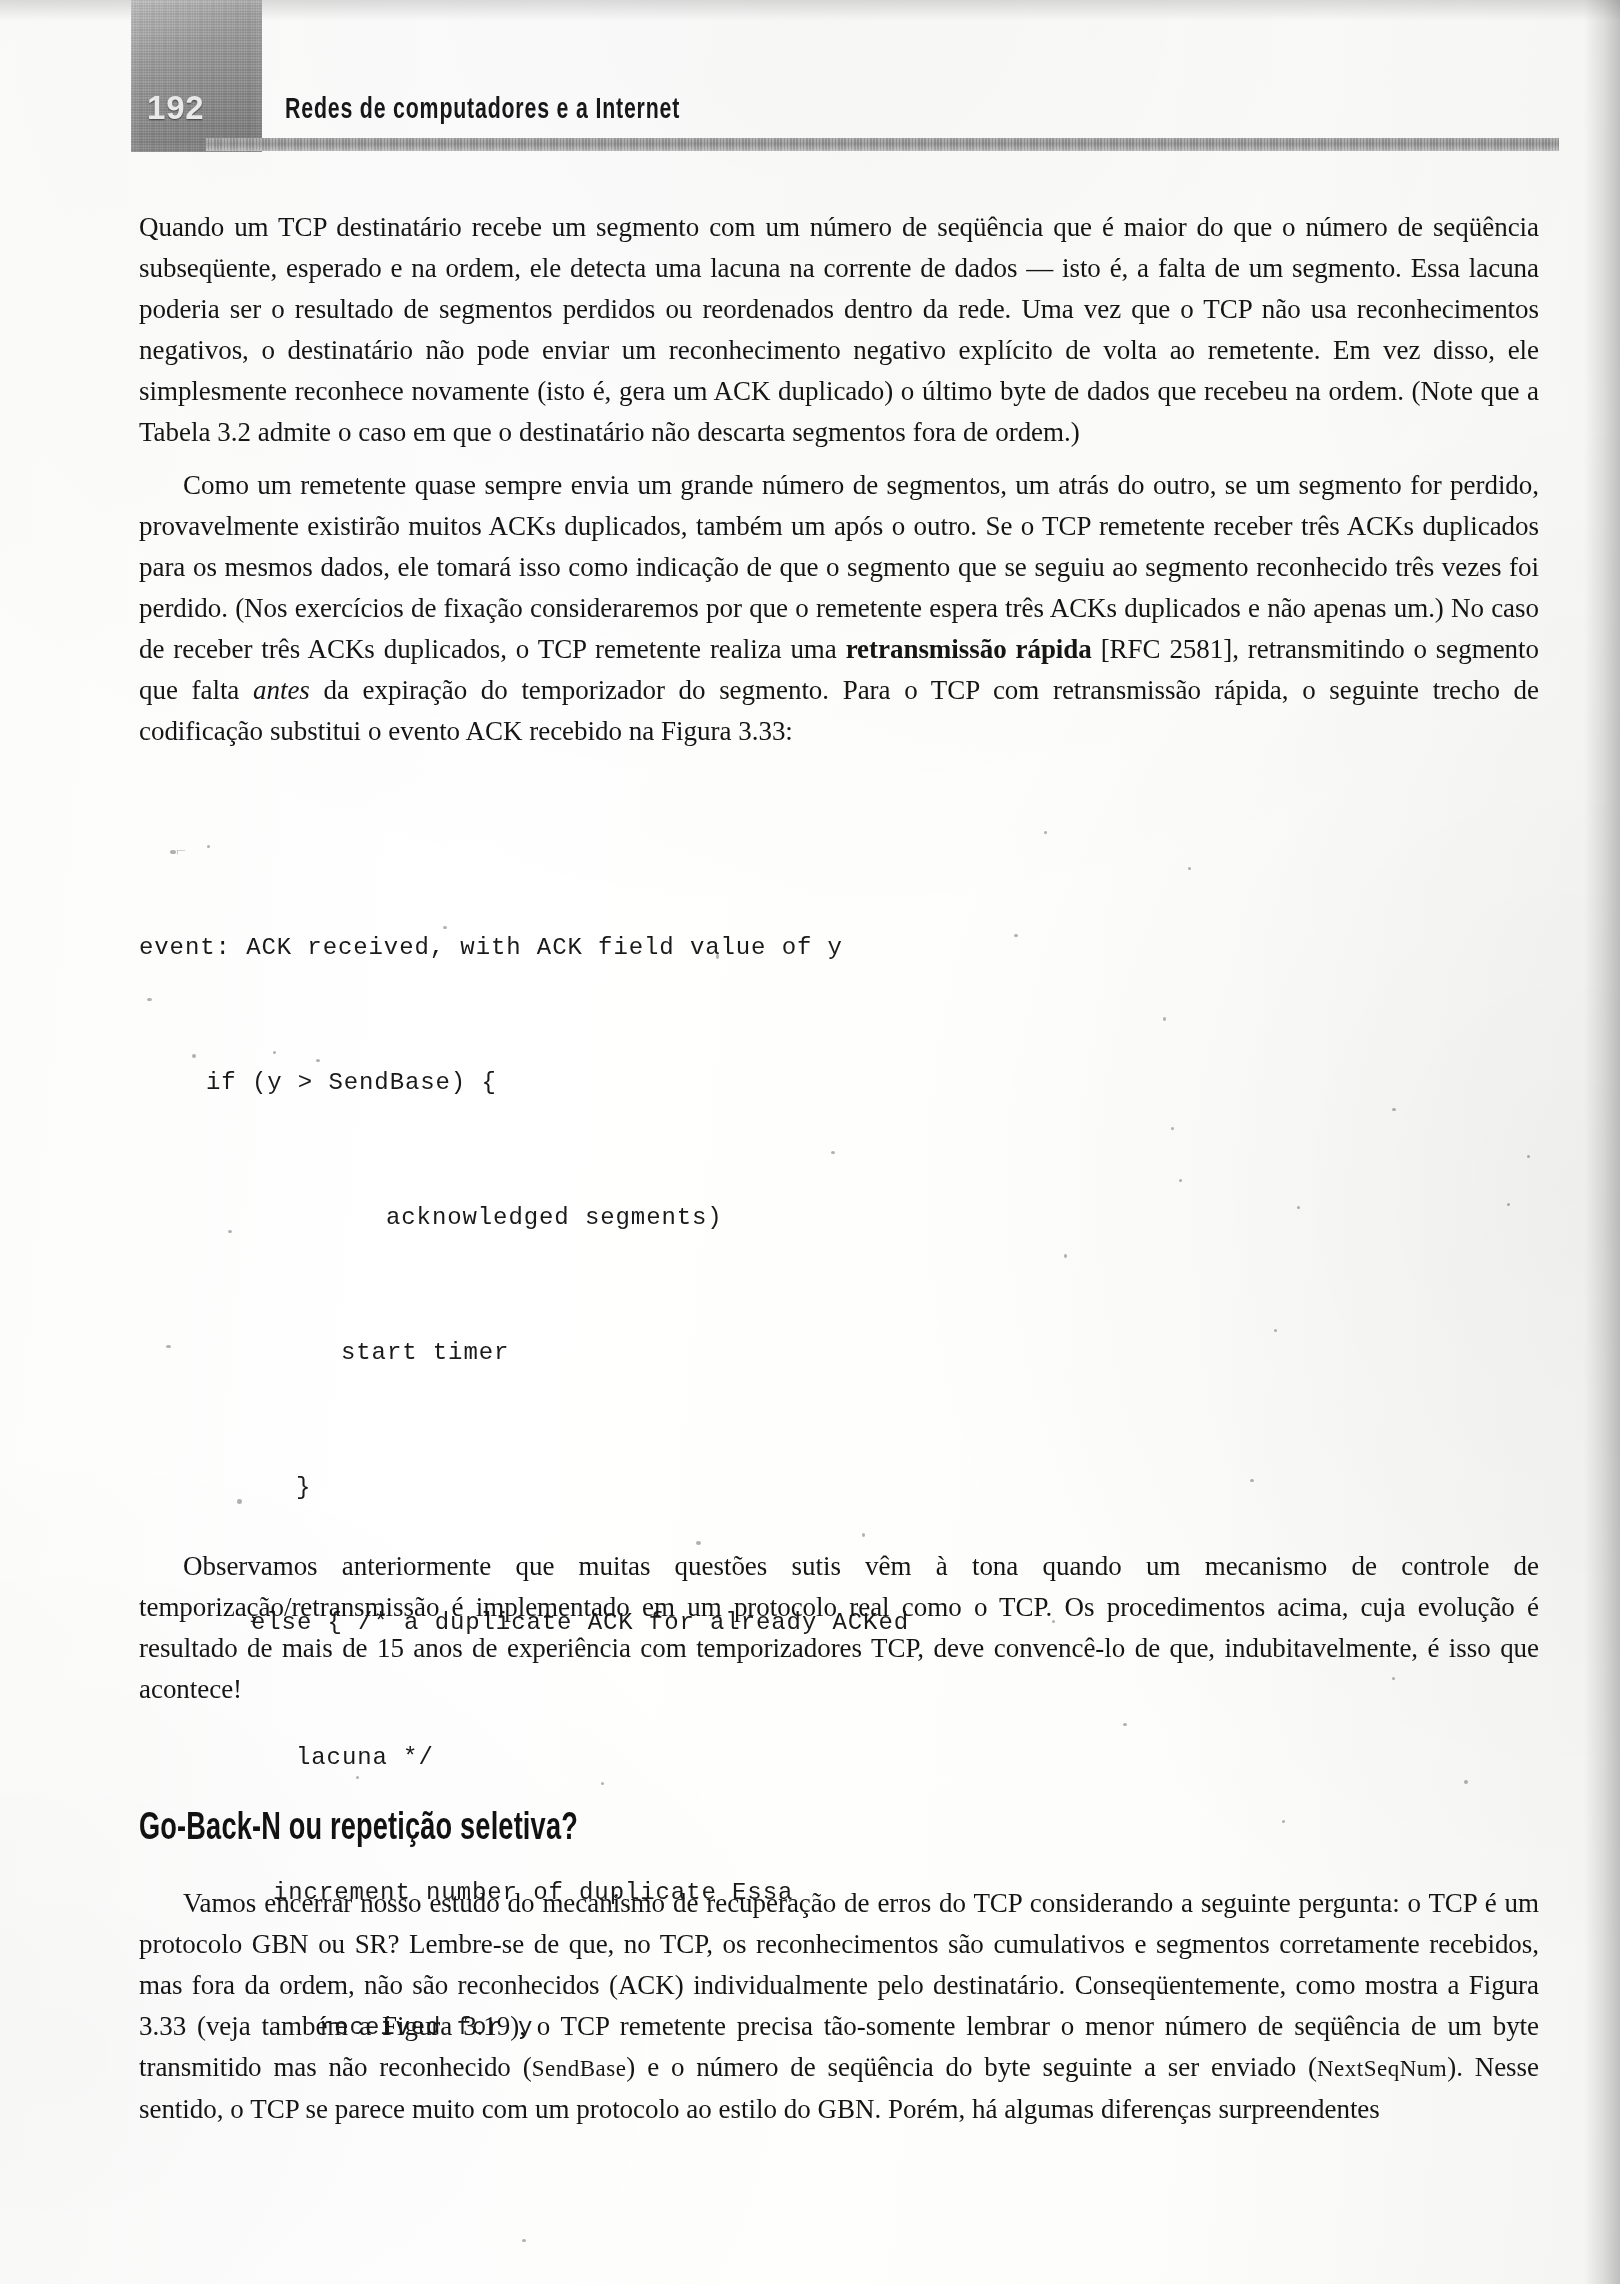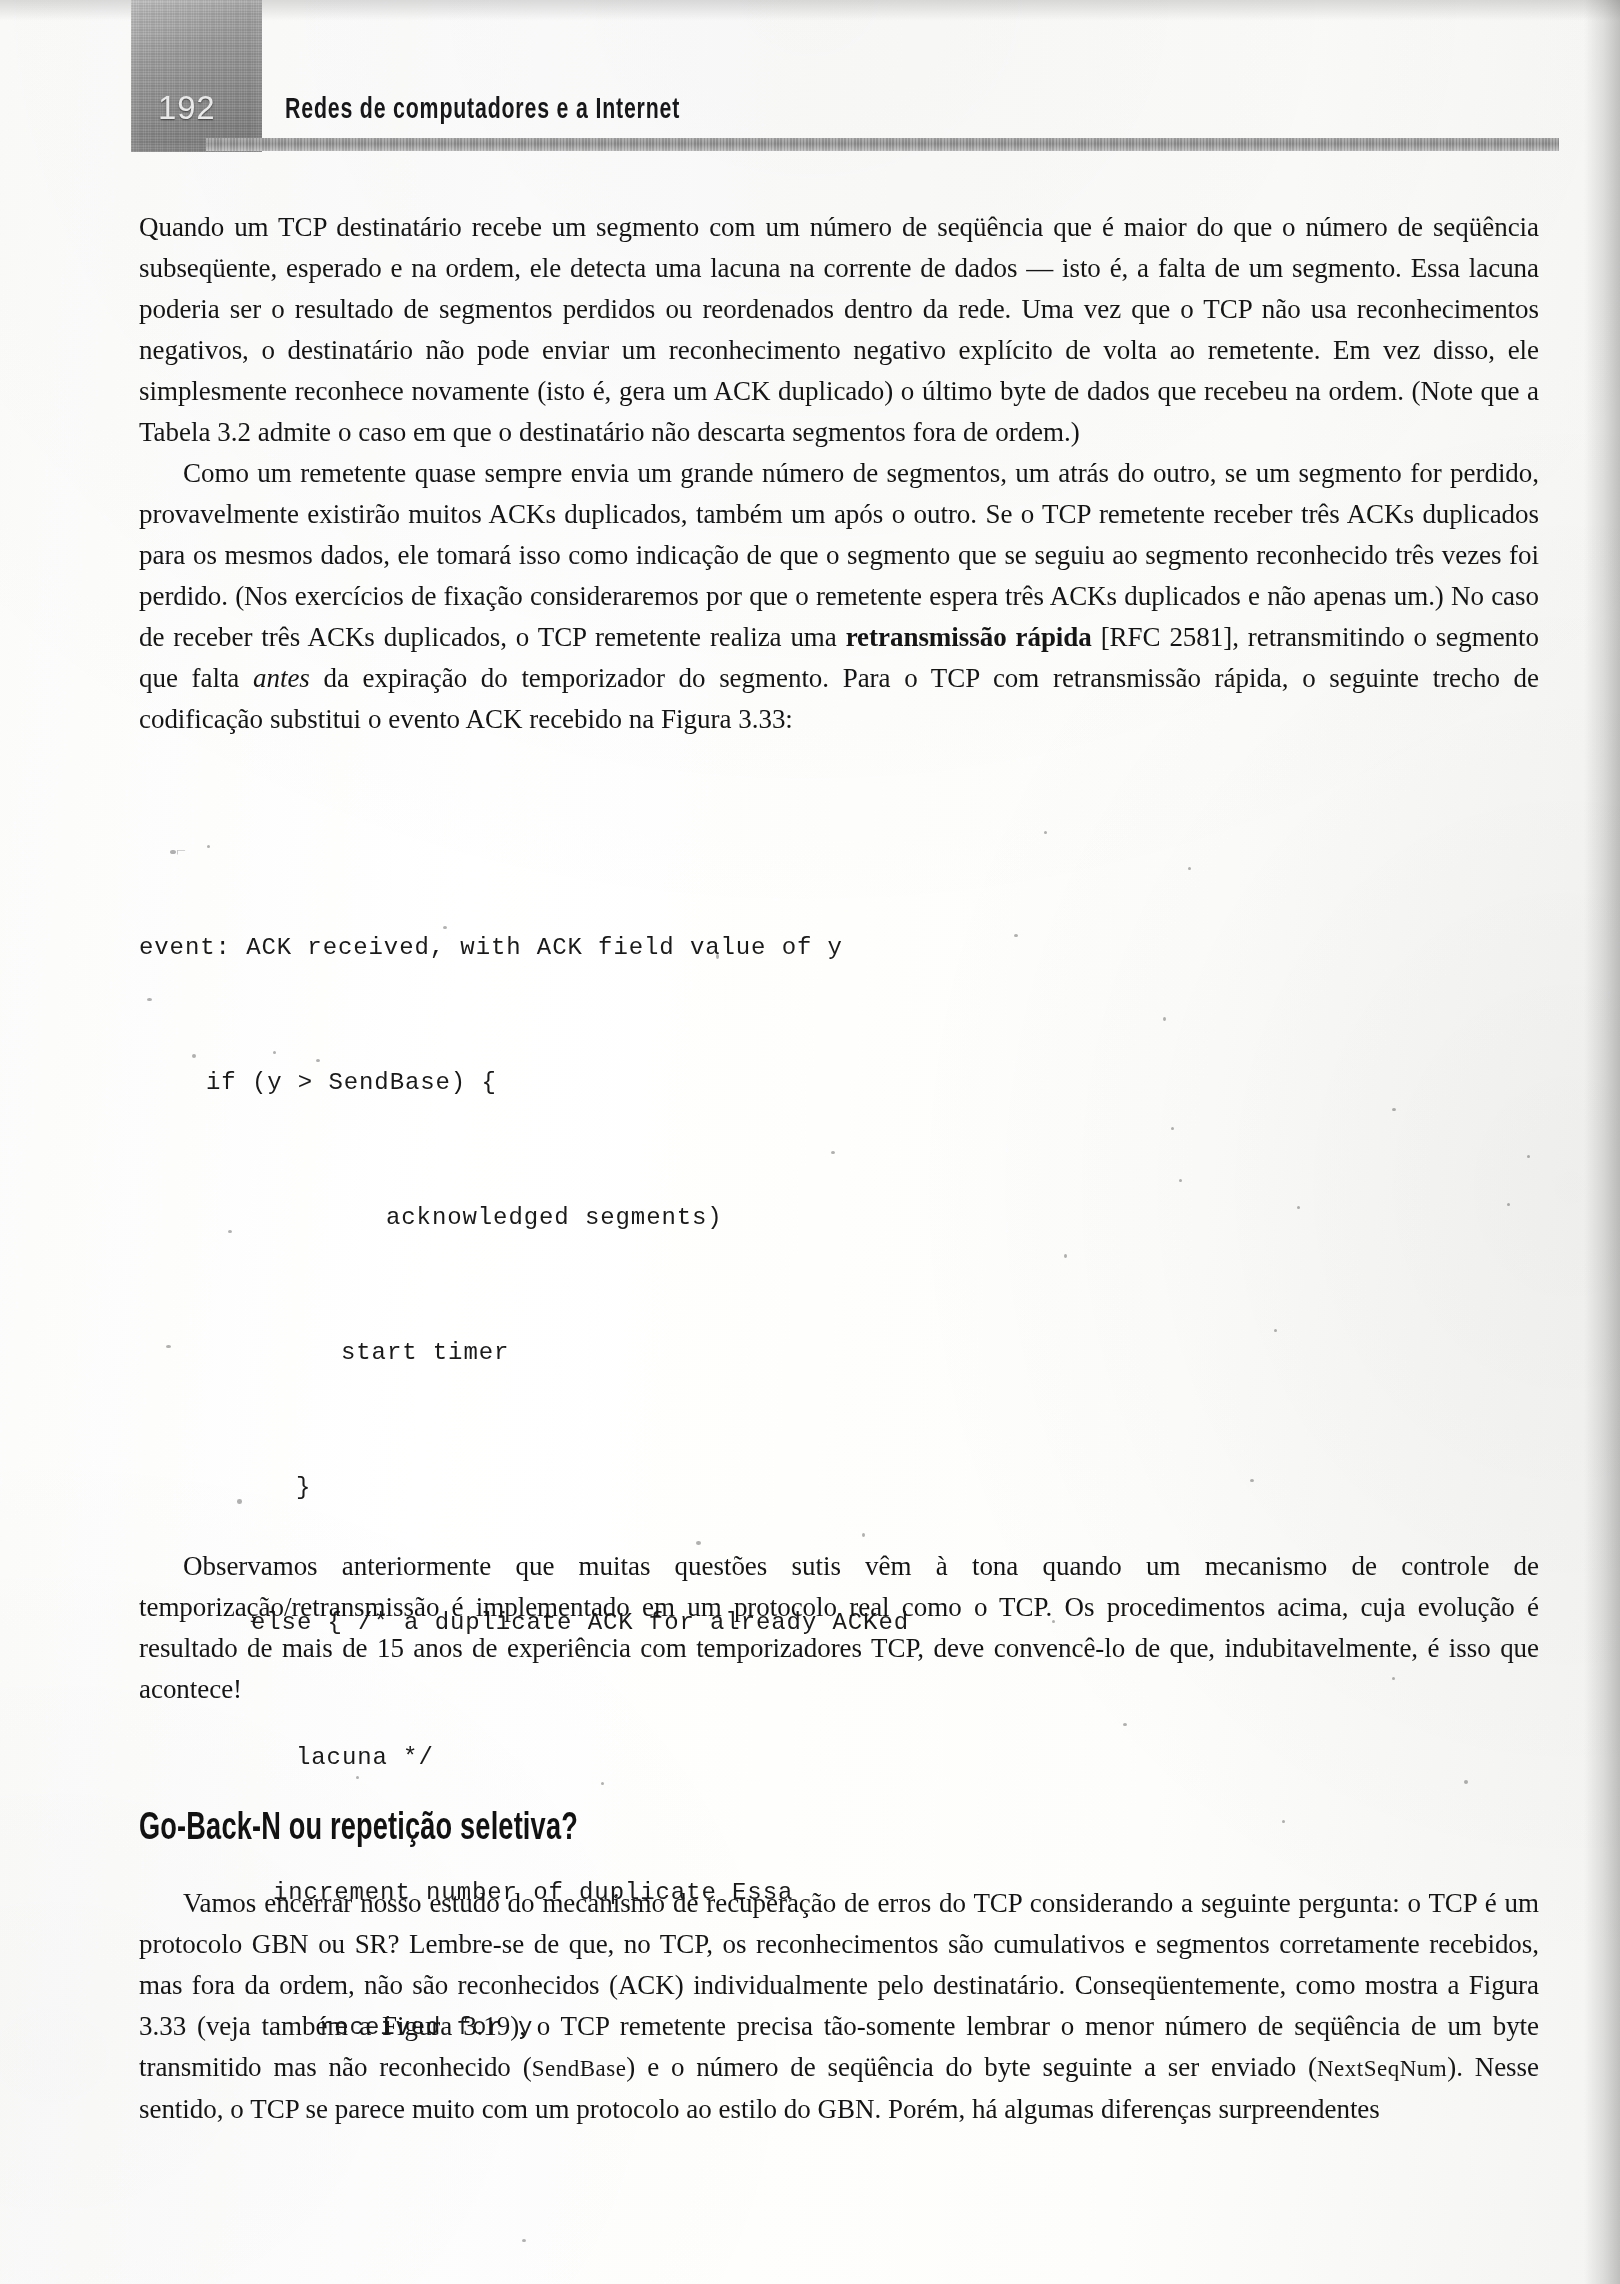--- a/index.html
+++ b/index.html
@@ -73,26 +73,26 @@
     content: "";
     position: absolute;
     inset: 0;
     background:
       repeating-linear-gradient(0deg, rgba(255,255,255,0.10) 0 0.8px, rgba(0,0,0,0.05) 0.8px 1.6px),
       repeating-linear-gradient(90deg, rgba(255,255,255,0.07) 0 0.8px, rgba(0,0,0,0.05) 0.8px 2.4px);
     opacity: 0.75;
   }
   .folio-number {
     position: absolute;
-    left: 158px;
+    left: 147px;
     top: 89px;
     z-index: 3;
     font-family: "Liberation Sans", sans-serif;
     font-size: 33px;
-    font-weight: 400;
+    font-weight: 700;
     letter-spacing: 0.8px;
     color: #e9e9e9;
     text-shadow: 0 0.8px 1.6px rgba(0,0,0,0.55);
   }
   .running-head {
     position: absolute;
     left: 285px;
     top: 93px;
     font-family: "Liberation Sans", sans-serif;
     font-weight: 700;
@@ -129,21 +129,21 @@
   p.para {
     margin: 0 0 0 0;
     font-size: 27px;
     line-height: 41px;
     text-align: justify;
     text-justify: inter-word;
     letter-spacing: -0.04px;
     word-spacing: 0.2px;
     filter: blur(0.1px);
   }
-  p.para + p.para { margin-top: 0; }
+  p.para + p.para { margin-top: 12px; }
   p.indent { text-indent: 44px; }
   .b { font-weight: 700; }
   .i { font-style: italic; }
   .mono-inline {
     font-family: Liberation Serif, serif;
     font-size: 23px;
     letter-spacing: 0.5px;
   }
 
   

